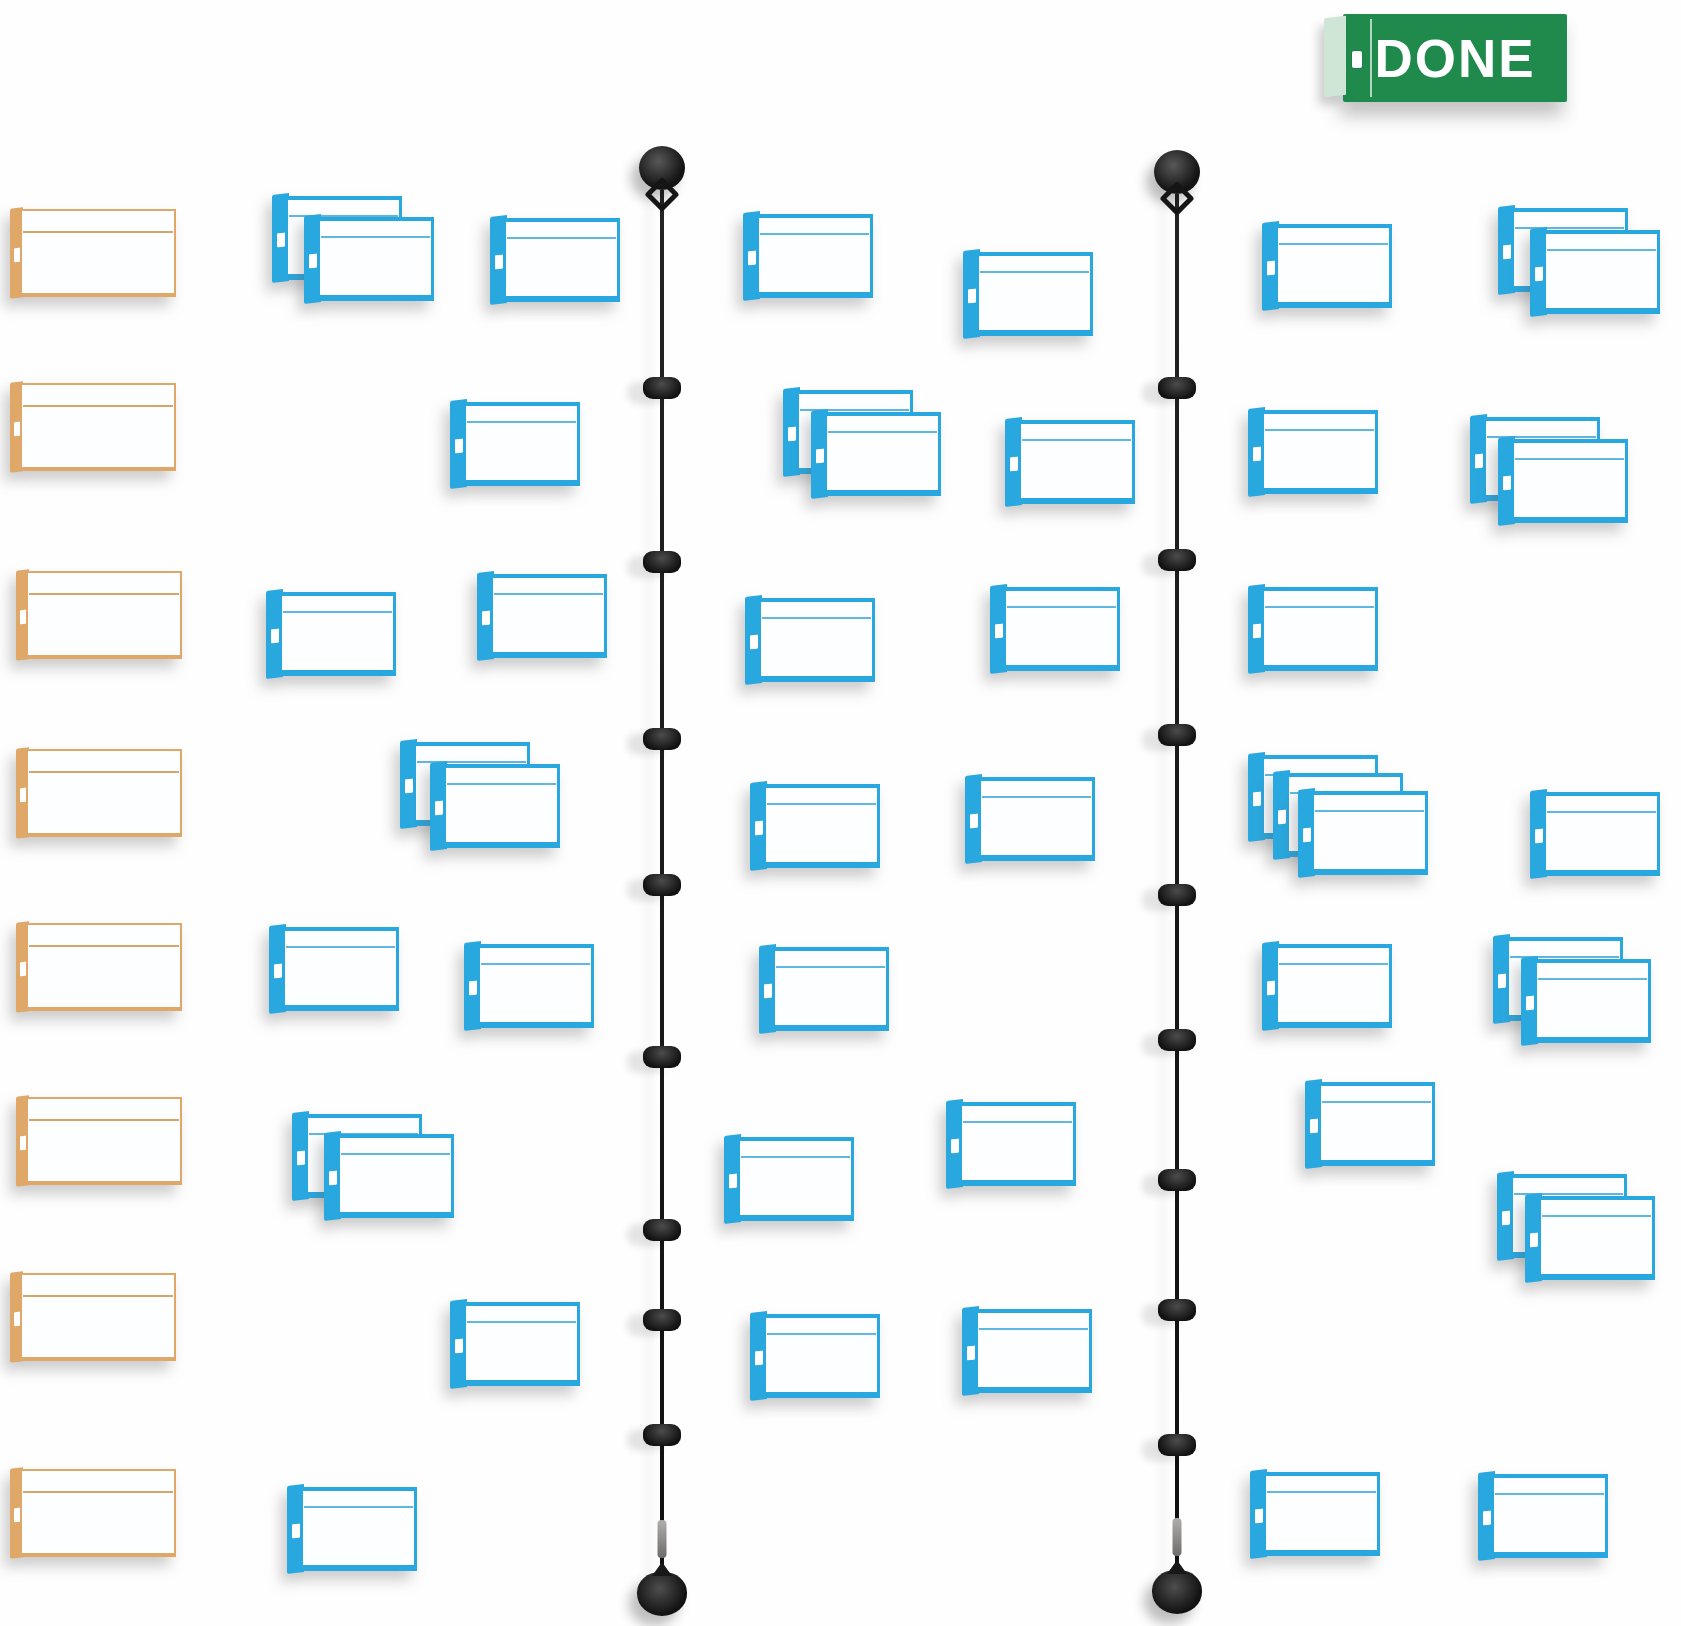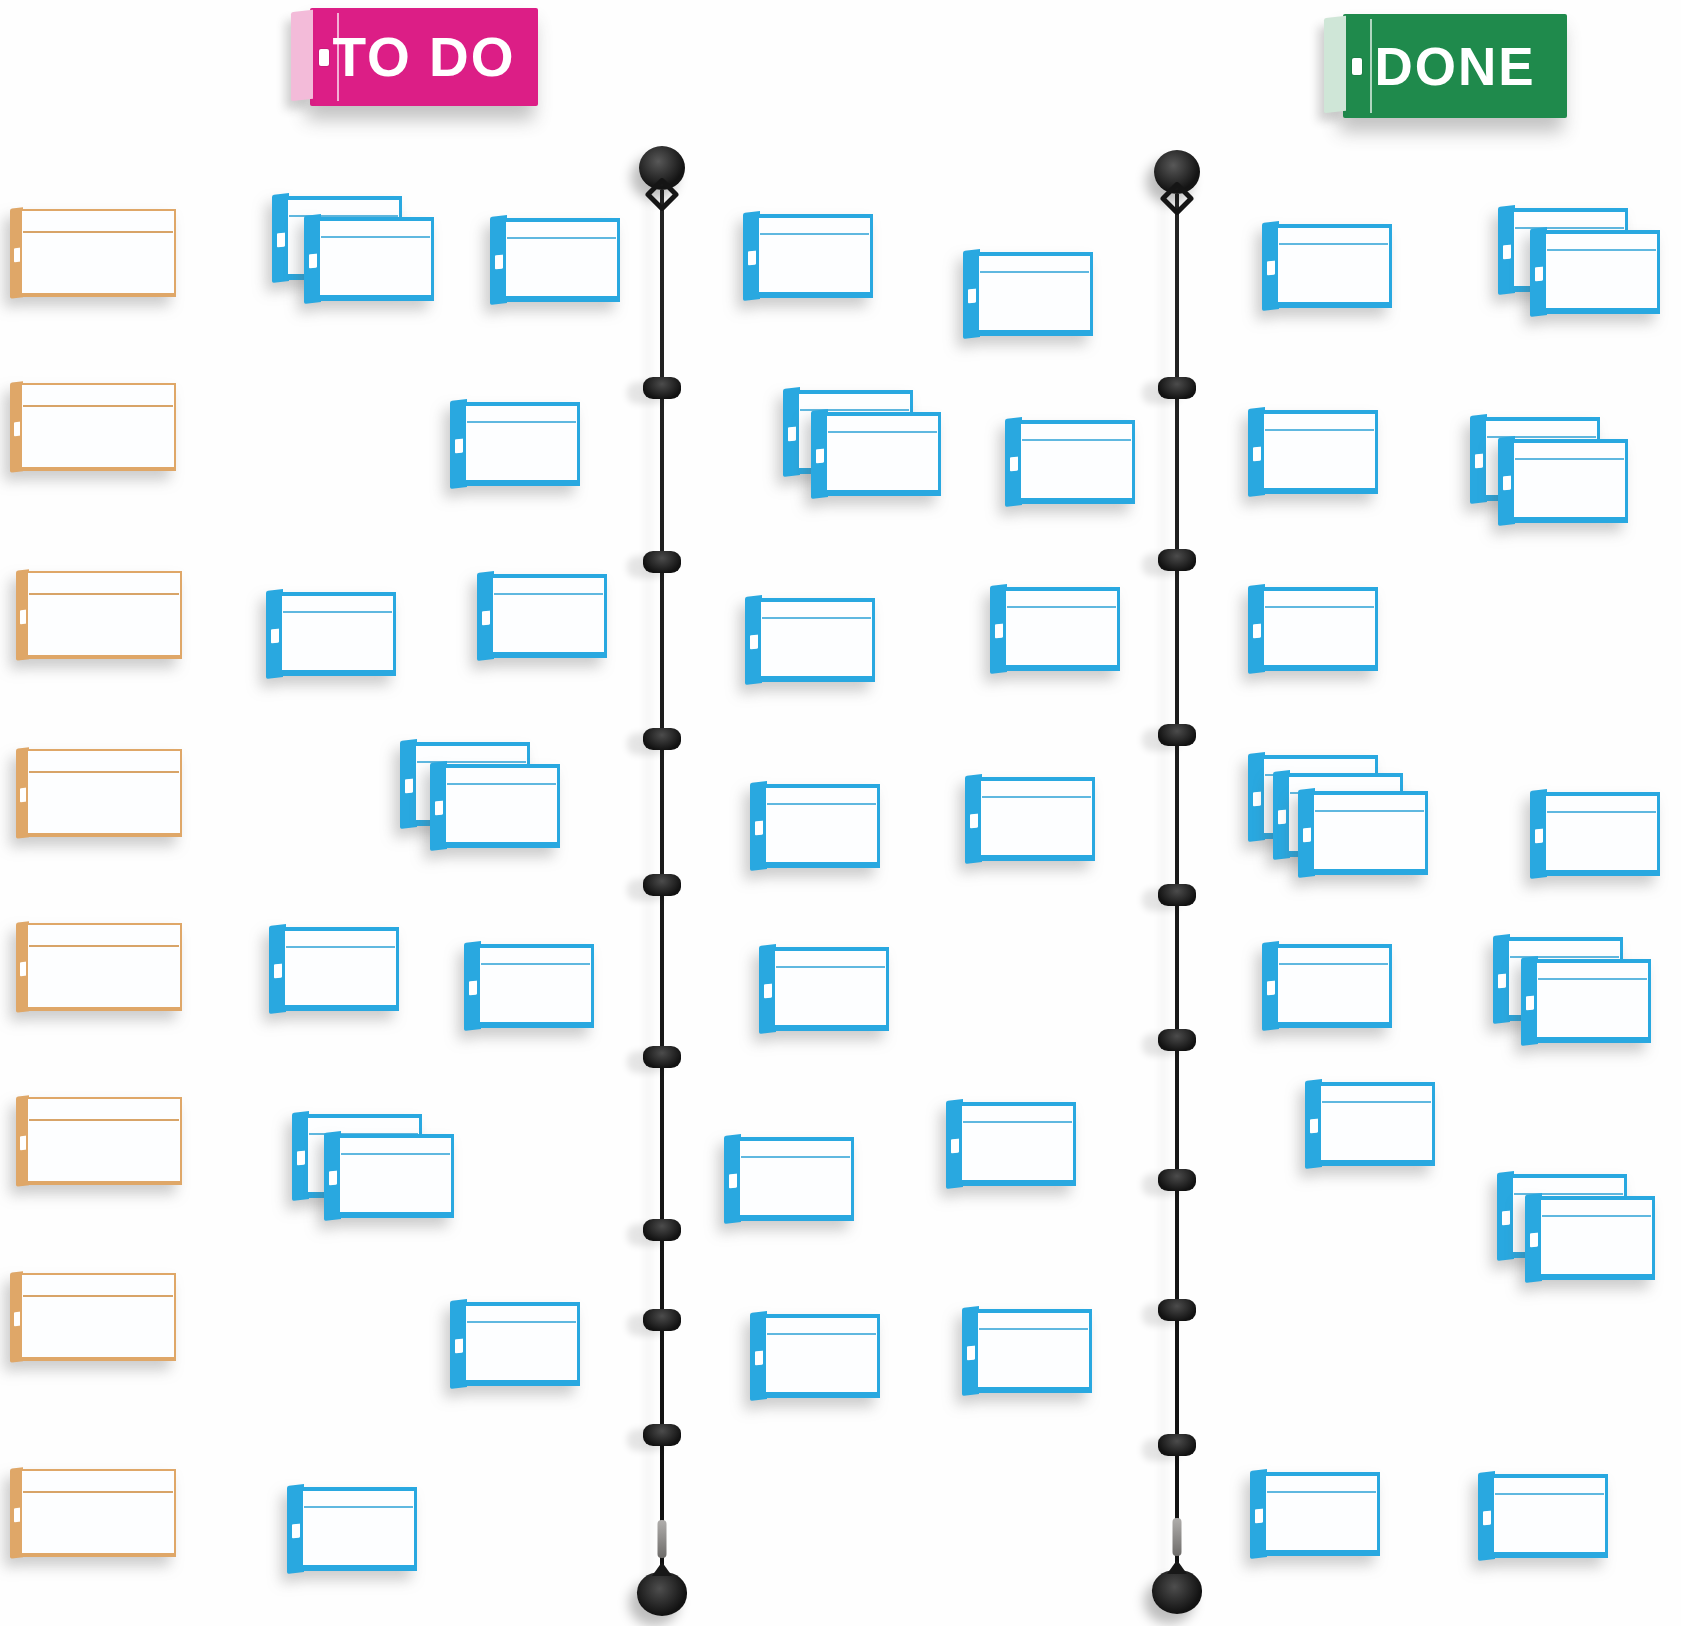--- a/index.html
+++ b/index.html
@@ -12,21 +12,21 @@
           box-shadow:-4px 14px 18px rgba(60,60,60,.30);}
   .header .flap{position:absolute;left:-19px;top:3px;bottom:6px;width:22px;
           transform:skewY(-6deg);border-radius:2px 0 0 2px;
           box-shadow:-6px 8px 10px rgba(60,60,60,.22);}
   .header .hairline{position:absolute;left:27px;top:5px;bottom:5px;width:2px;
           background:rgba(255,255,255,.65);}
   .header .tag{position:absolute;left:9px;top:42%;width:10px;height:17px;background:#fff;
           border-radius:2px;box-shadow:0 0 0 1px rgba(0,0,0,.08);}
   #header-todo {left:310px;top:8px; width:228px;height:98px;font-size:55px;}
   #header-doing{left:820px;top:10px;width:222px;height:96px;font-size:51px;}
-  #header-done {left:1343px;top:14px;width:224px;height:104px;font-size:53px;}
+  #header-done {left:1343px;top:14px;width:224px;height:88px;font-size:53px;}
 
   
   .card{position:absolute;filter:drop-shadow(-6px 9px 7px rgba(90,90,90,.30));}
   .card .spine{position:absolute;left:0;top:0;bottom:0;transform:skewY(-6deg);
           border-radius:2px 0 0 2px;}
   .card .tag{position:absolute;left:30%;top:44%;width:8px;height:14px;background:#fff;
           border-radius:1px;}
   .card .face{position:absolute;background:var(--face);}
   .card .face::before{content:"";position:absolute;left:1px;right:1px;height:2px;}
 
@@ -63,26 +63,20 @@
           box-shadow:-8px 10px 12px rgba(0,0,0,.25);}
   .divider .knob-bottom::before{content:"";position:absolute;left:50%;top:-10px;
           transform:translateX(-50%);border-left:10px solid transparent;
           border-right:10px solid transparent;border-bottom:14px solid #181818;}
 </style>
 </head>
 <body>
 
 <div id="board">
 
-  <div class="header" id="header-todo" style="background: rgb(220, 30, 134);">
-    <span class="flap" style="background: rgb(243, 187, 217);"></span>
-    <span class="hairline"></span>
-    <span class="tag"></span>
-    <span>TO DO</span>
-  </div>
 
 
   <div class="header" id="header-done" style="background: rgb(31, 138, 76);">
     <span class="flap" style="background: rgb(207, 230, 215);"></span>
     <span class="hairline"></span>
     <span class="tag"></span>
     <span>DONE</span>
   </div>
 
   <div id="layer">

